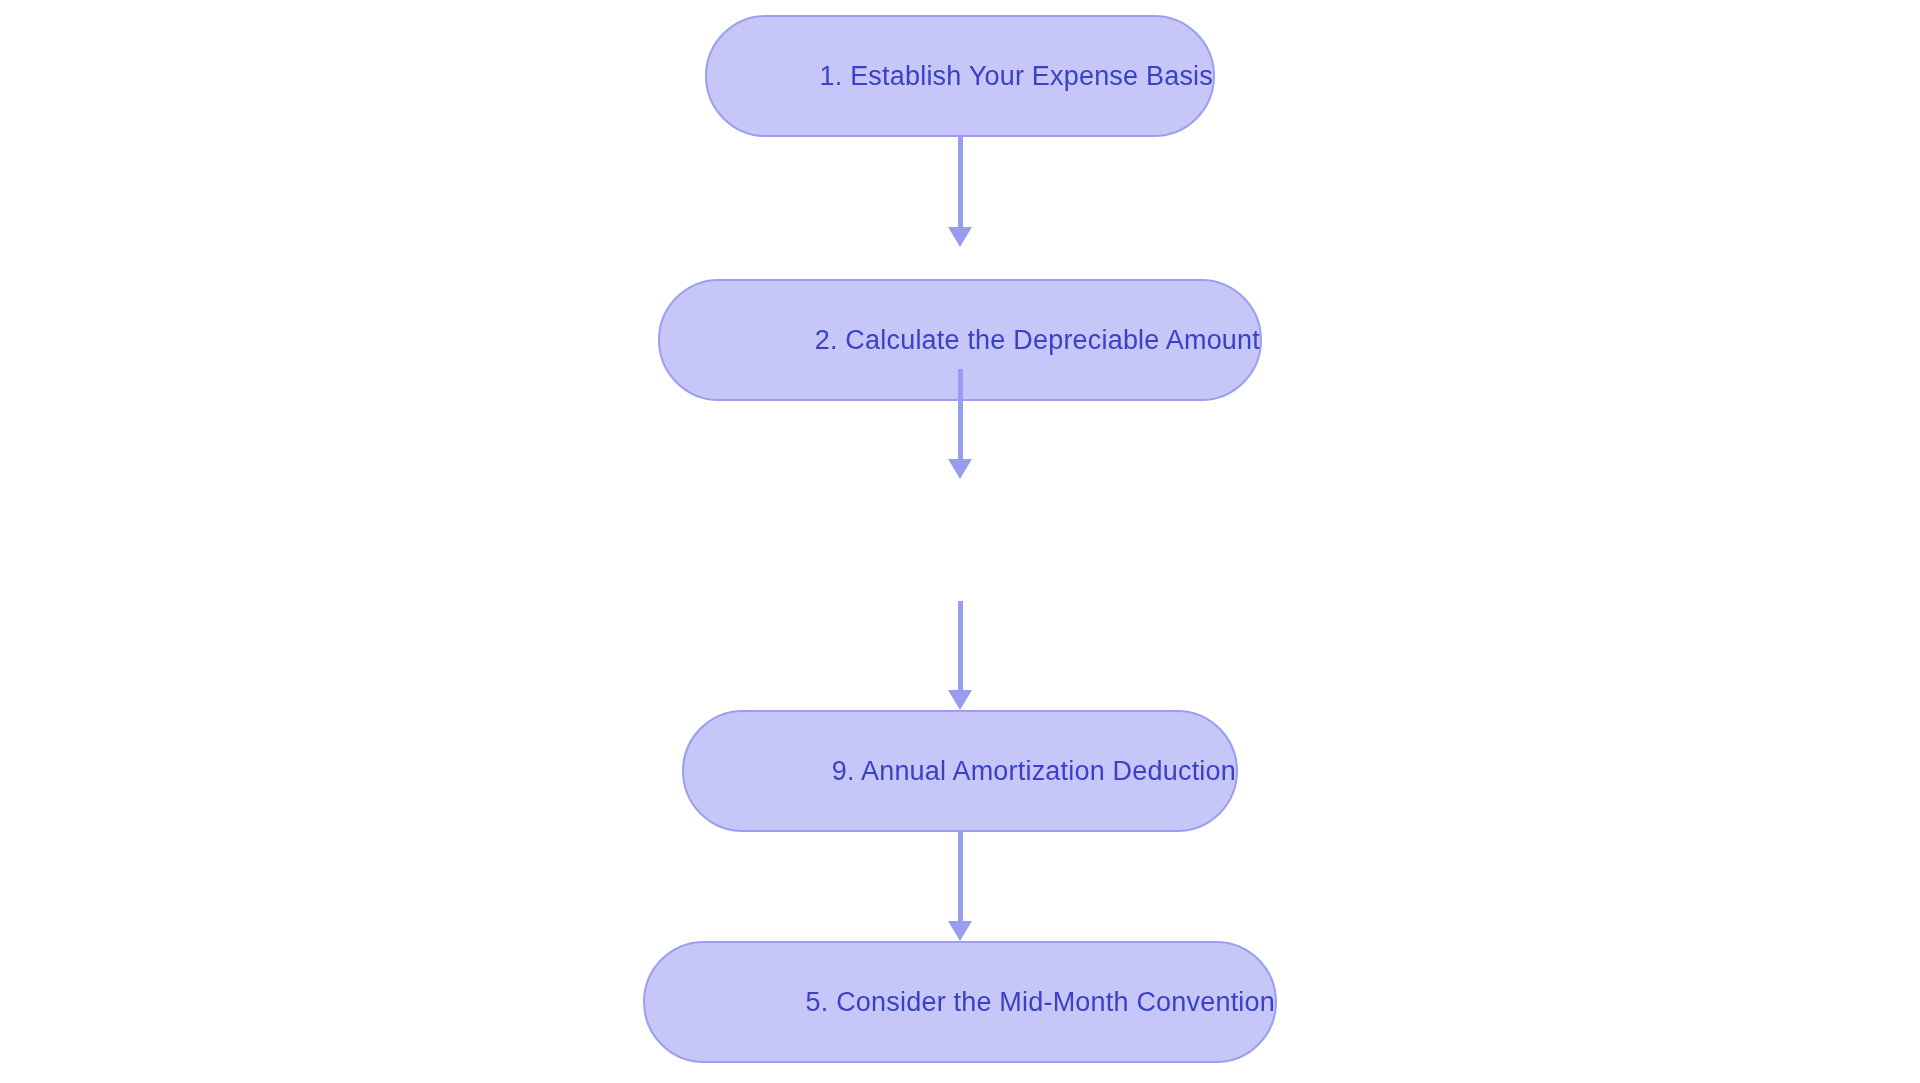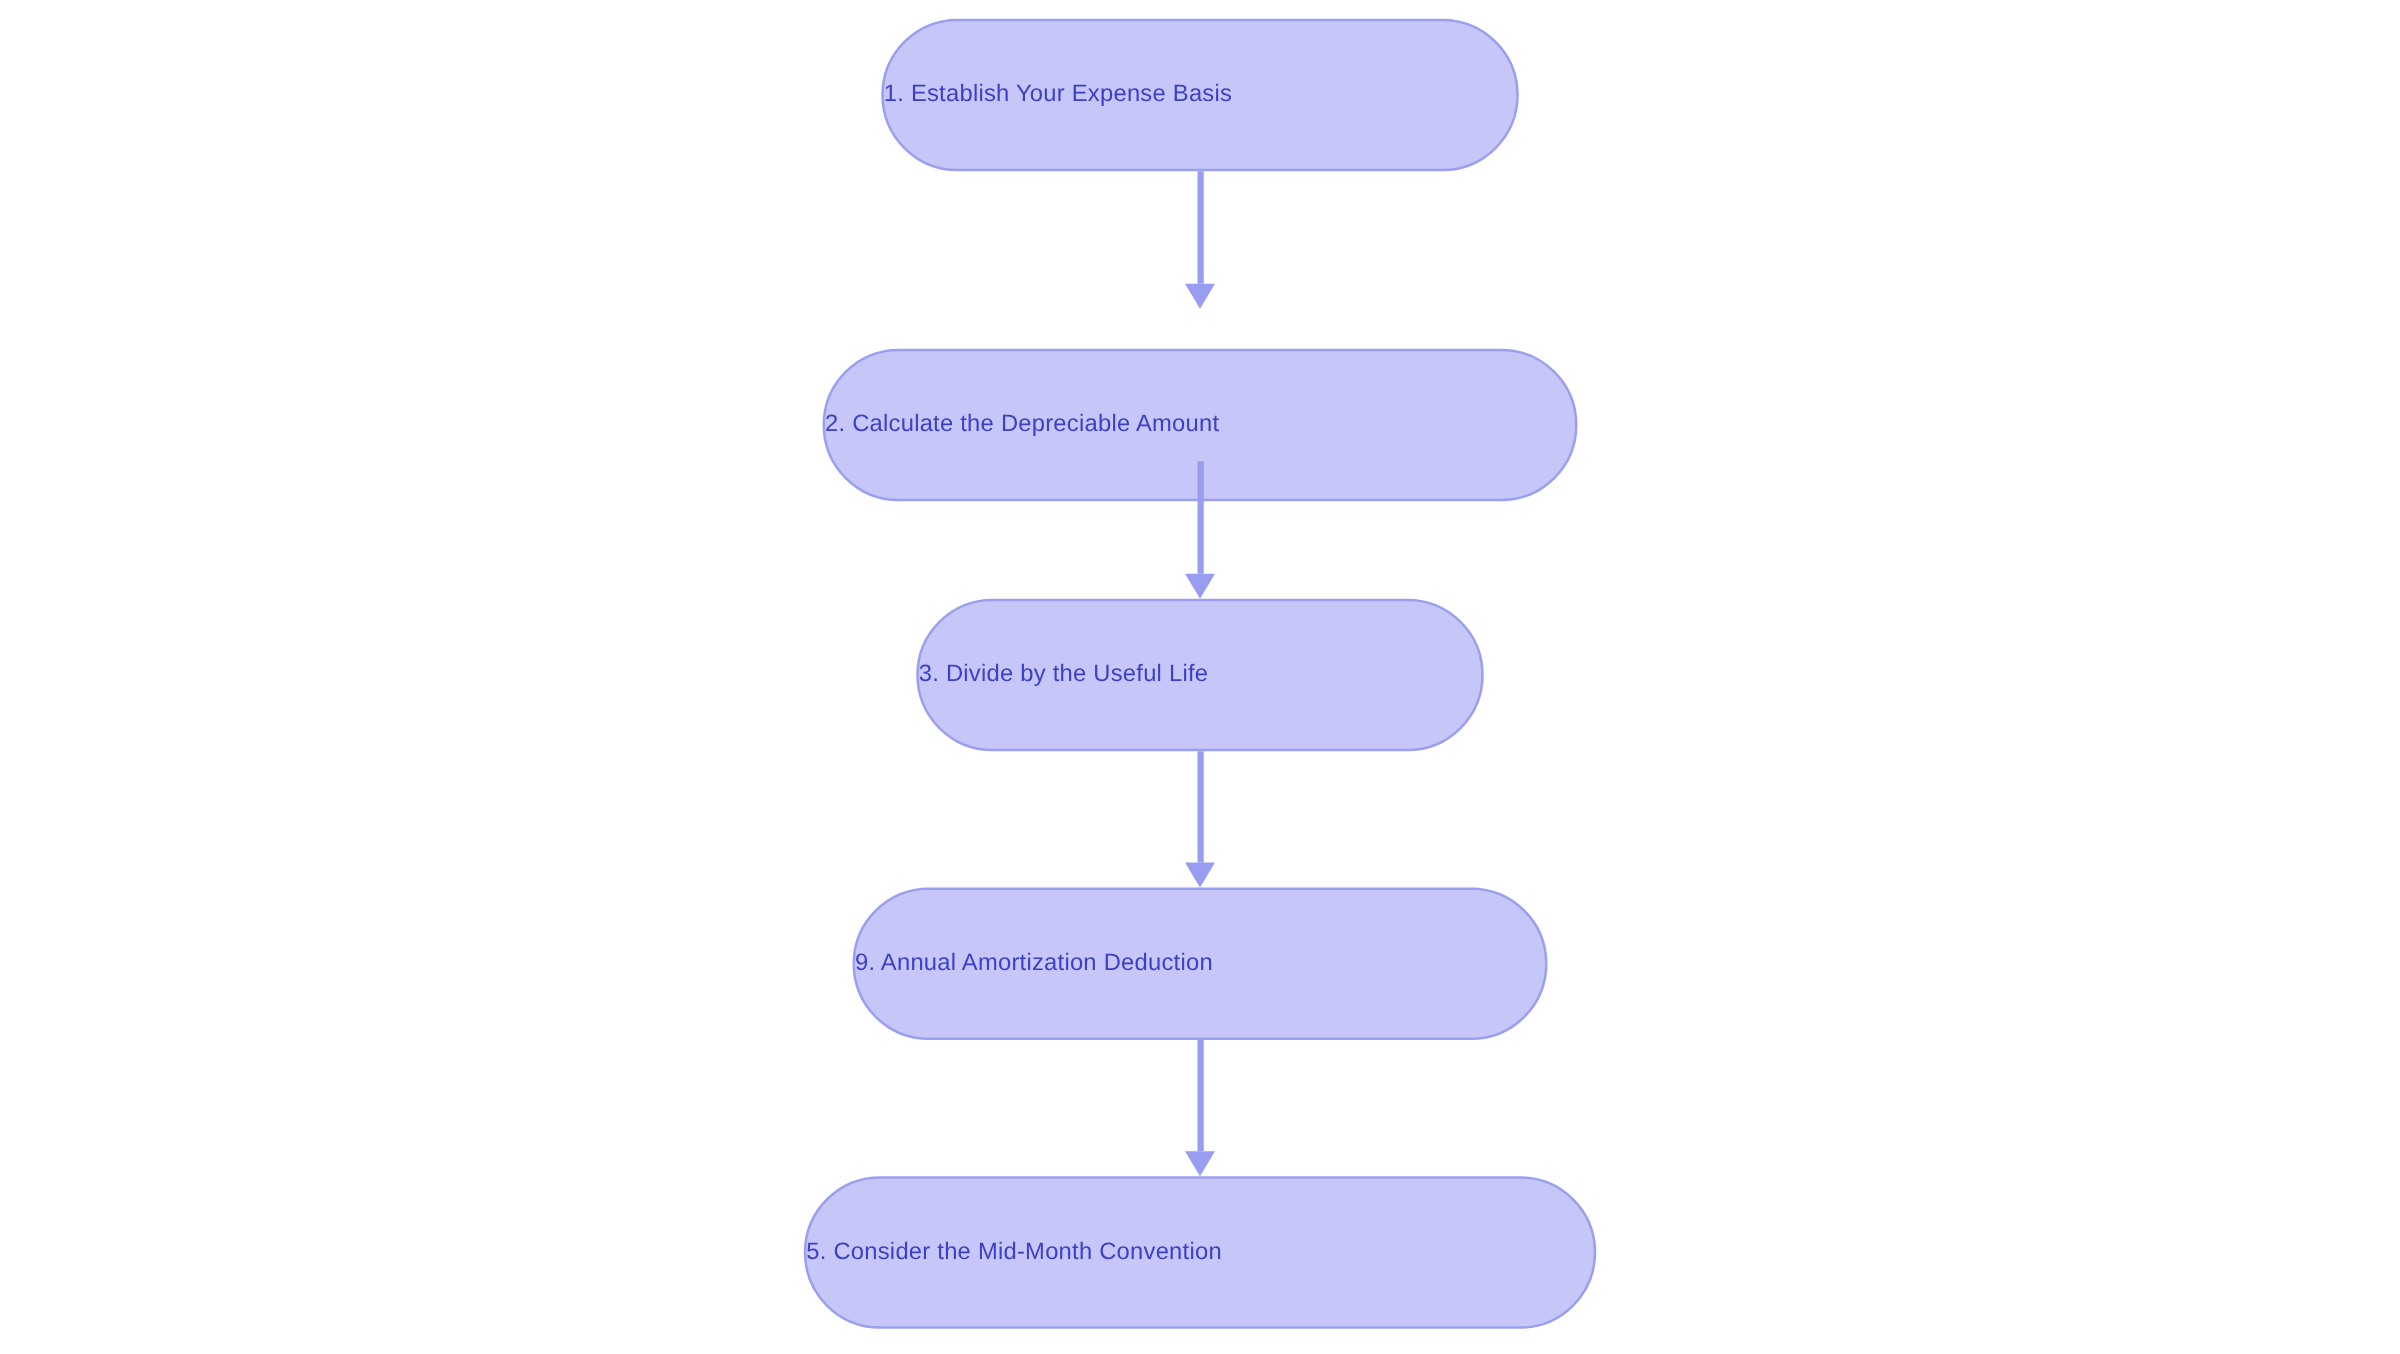--- a/index.html
+++ b/index.html
@@ -16,26 +16,26 @@
     overflow: hidden;
   }
   .node {
     position: absolute;
     left: 50%;
     transform: translateX(-50%);
     height: 122px;
     box-sizing: border-box;
     display: flex;
     align-items: center;
-    justify-content: flex-start;
+    justify-content: flex-end;
     background: var(--node-fill, #c6c7f8);
     border: 2px solid var(--node-border, #9a9ff0);
     border-radius: 70px;
     color: var(--node-text, #3a41c7);
-    font-size: 19px;
+    font-size: 27px;
     font-weight: 400;
     letter-spacing: 0.2px;
     white-space: nowrap;
     text-align: center;
   }
   .node-1 { top: 15px;  width: 510px; }
   .node-2 { top: 247px; width: 604px; margin-top: 32px; }
   .node-3 { top: 479px; width: 454px; }
   .node-4 { top: 710px; width: 556px; }
   .node-5 { top: 941px; width: 634px; }
@@ -82,23 +82,20 @@
 
   <div class="node node-2">
     <span>2. Calculate the Depreciable Amount</span>
   </div>
 
   <div class="arrow arrow-2">
     <span class="stem"></span>
     <span class="head"></span>
   </div>
 
-  <div class="node node-3">
-    <span>3. Divide by the Useful Life</span>
-  </div>
 
   <div class="arrow arrow-3">
     <span class="stem"></span>
     <span class="head"></span>
   </div>
 
   <div class="node node-4">
     <span>9. Annual Amortization Deduction</span>
   </div>
 

